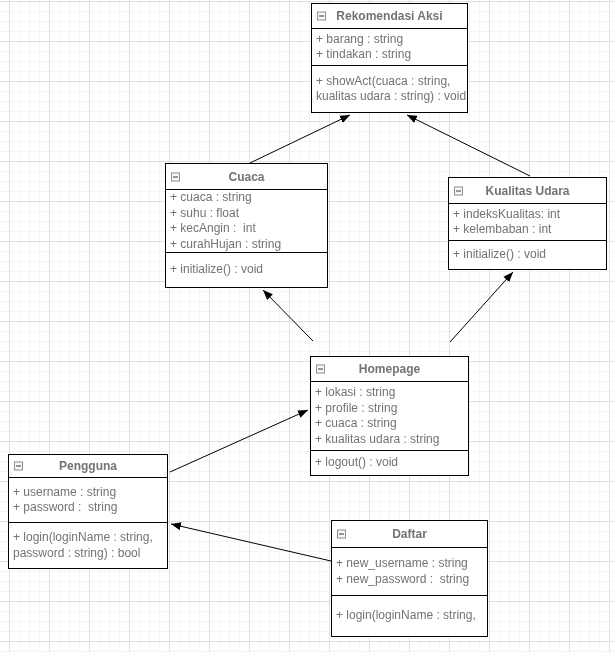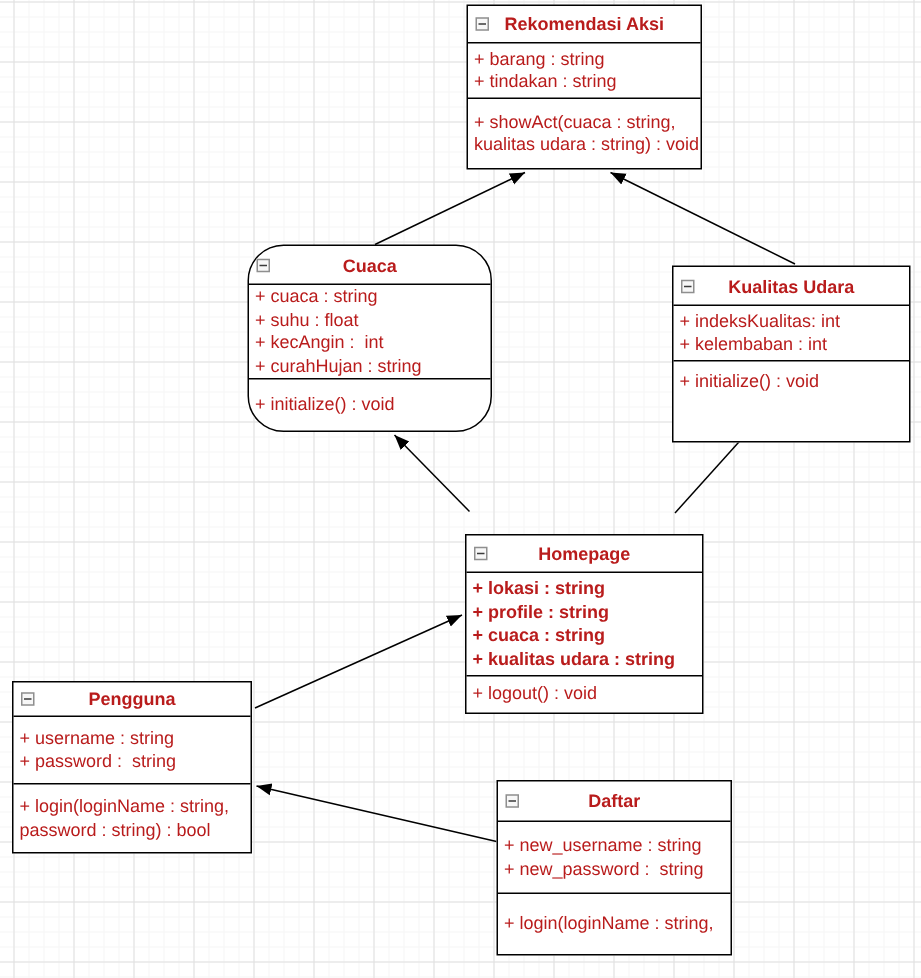--- a/index.html
+++ b/index.html
@@ -14,21 +14,21 @@
       linear-gradient(to bottom, #f5f5f5 1px, transparent 1px);
     background-size:40px 40px,40px 40px,10px 10px,10px 10px;
     background-position:9px 1px;
   }
   svg.edges{position:absolute;left:0;top:0;width:614px;height:652px;}
   svg.edges line{stroke:#000000;stroke-width:1;}
 
   .uml-class{
     position:absolute;box-sizing:border-box;
     background:#ffffff;border:1px solid #000000;
-    color:#b91c1c;
+    color:#737373;
   }
   .ctitle{
     position:relative;box-sizing:border-box;
     border-bottom:1px solid #000000;
     font-weight:bold;font-size:12px;text-align:center;
     display:flex;align-items:center;justify-content:center;
   }
   .collapse{
     position:absolute;left:5px;top:50%;transform:translateY(-50%);
     width:9px;height:9px;box-sizing:border-box;
@@ -46,26 +46,26 @@
     display:flex;flex-direction:column;justify-content:center;
   }
   .mrow{
     font-size:12px;line-height:15.5px;padding-left:4px;
     white-space:pre;overflow:hidden;
   }
 
   
   #cls-ra      {left:311px;top:3px;  width:157px;height:110px;}
   #cls-ra .ctitle{height:25px;}   #cls-ra .cattrs{height:37px;}   #cls-ra .cmeths{height:46px;}
-  #cls-cuaca   {left:165px;top:163px;width:163px;height:125px;border-radius:24px;}
+  #cls-cuaca   {left:165px;top:163px;width:163px;height:125px;}
   #cls-cuaca .ctitle{height:26px;} #cls-cuaca .cattrs{height:63px;} #cls-cuaca .cmeths{height:34px;}
-  #cls-ku      {left:448px;top:177px;width:159px;height:118px;}
+  #cls-ku      {left:448px;top:177px;width:159px;height:93px;}
   #cls-ku .ctitle{height:26px;}    #cls-ku .cattrs{height:37px;}    #cls-ku .cmeths{height:28px;}
   #cls-hp      {left:310px;top:356px;width:159px;height:120px;}
-  #cls-hp .ctitle{height:25px;}    #cls-hp .cattrs{height:69px;font-weight:bold;}    #cls-hp .cmeths{height:24px;}
+  #cls-hp .ctitle{height:25px;}    #cls-hp .cattrs{height:69px;}    #cls-hp .cmeths{height:24px;}
   #cls-pengguna{left:8px;  top:454px;width:160px;height:115px;}
   #cls-pengguna .ctitle{height:23px;} #cls-pengguna .cattrs{height:45px;} #cls-pengguna .cmeths{height:45px;}
   #cls-daftar  {left:331px;top:520px;width:157px;height:117px;}
   #cls-daftar .ctitle{height:27px;}  #cls-daftar .cattrs{height:48px;}  #cls-daftar .cmeths{height:40px;}
 </style>
 </head>
 <body>
 
 <div class="canvas">
 

